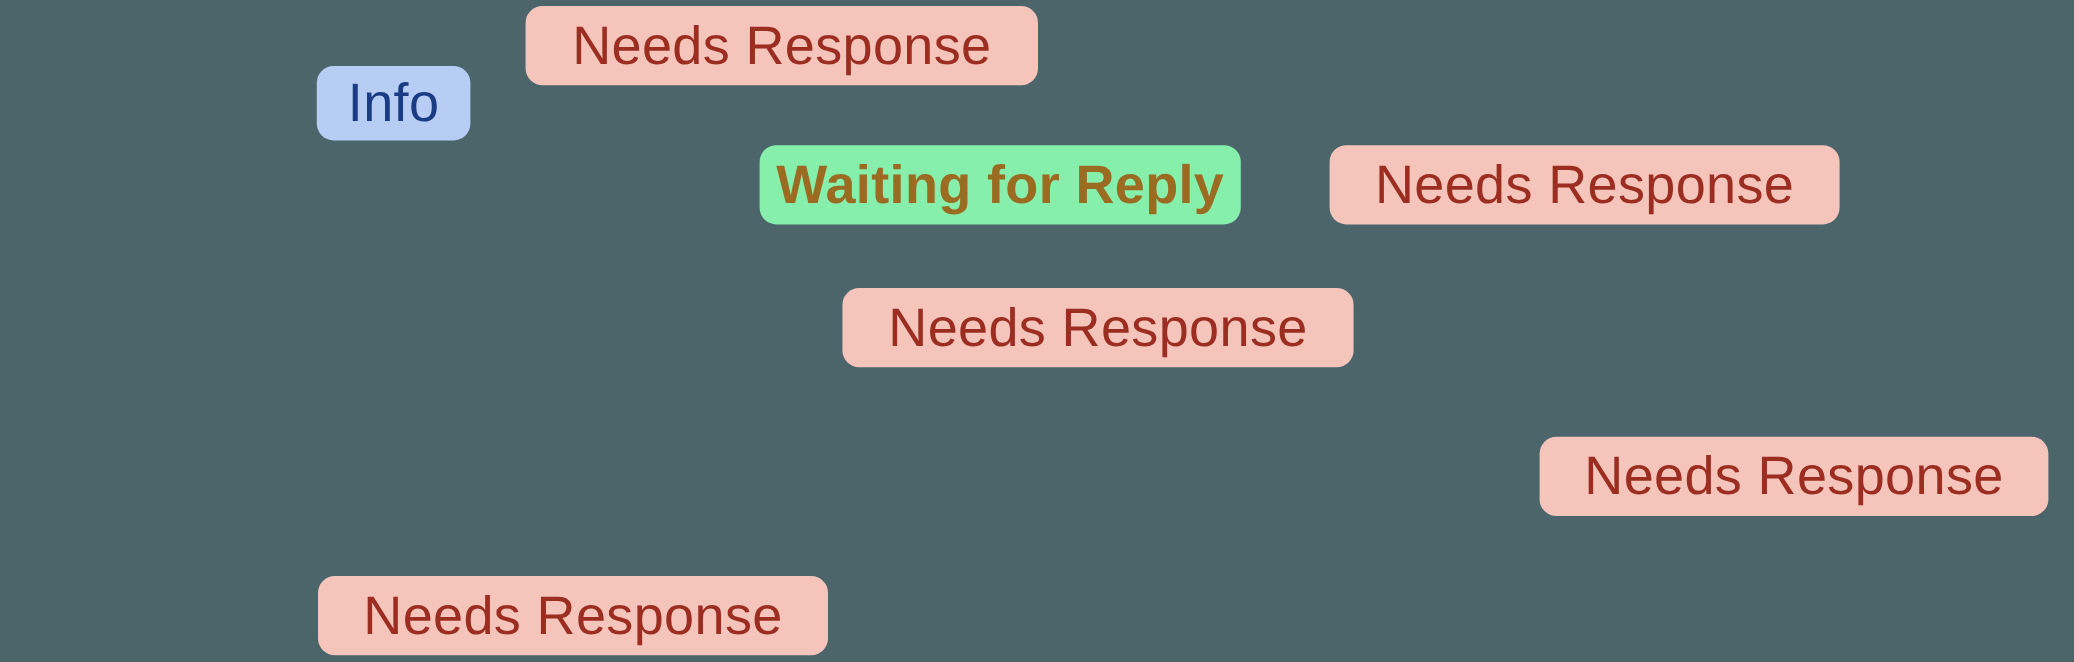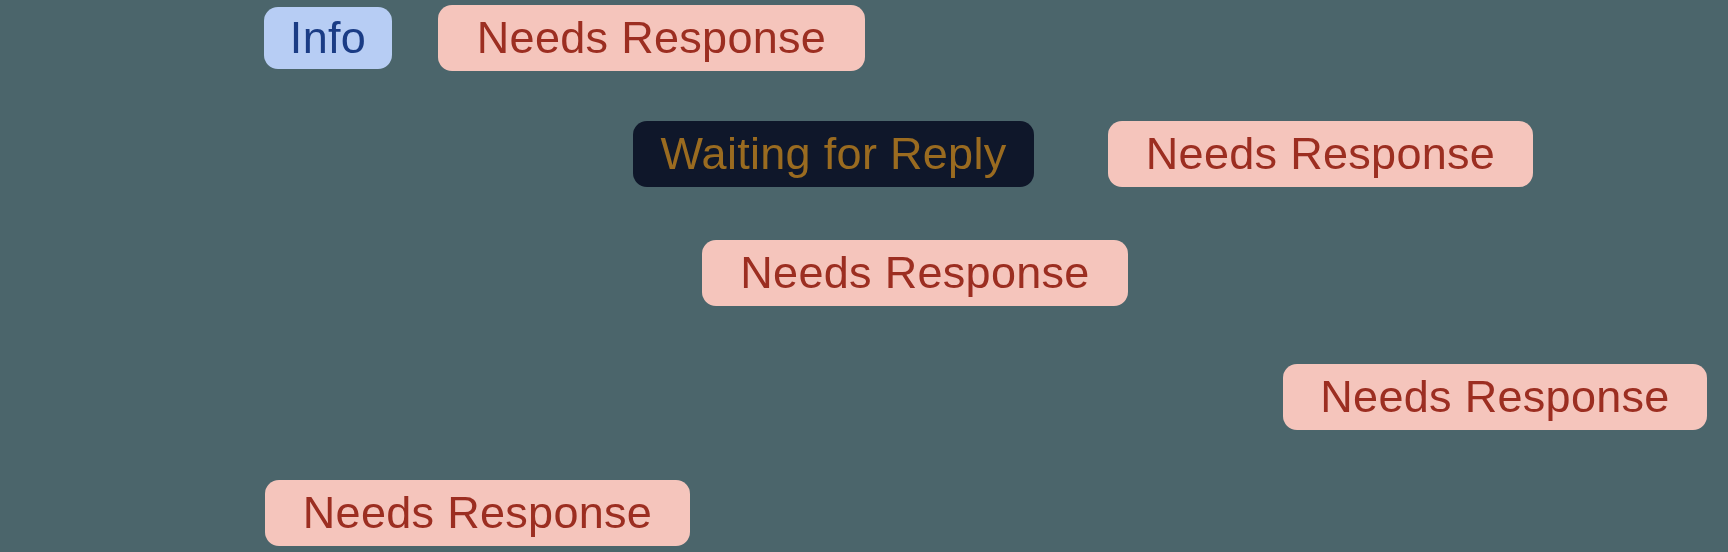--- a/index.html
+++ b/index.html
@@ -31,25 +31,25 @@
   .b3 { left: 633px;  top: 121px; width: 401px; height: 66px; }
   .b4 { left: 1108px; top: 121px; width: 425px; height: 66px; }
   .b5 { left: 702px;  top: 240px; width: 426px; height: 66px; }
   .b6 { left: 1283px; top: 364px; width: 424px; height: 66px; }
   .b7 { left: 265px;  top: 480px; width: 425px; height: 66px; }
 </style>
 </head>
 <body style="background: rgb(75, 101, 107);">
 
 <div class="canvas">
-  <span class="badge b1" style="background: rgb(183, 205, 244); color: rgb(26, 60, 133);">Info</span>
+  <span class="badge b1" style="background: rgb(183, 205, 244); color: rgb(26, 60, 133); margin-top: 48px;">Info</span>
 
   <span class="badge b2" style="background: rgb(245, 197, 188); color: rgb(156, 46, 33);">Needs Response</span>
 
-  <span class="badge b3" style="background: #0f172a; color: rgb(154, 107, 32);">Waiting for Reply</span>
+  <span class="badge b3" style="background: #86efac; color: rgb(154, 107, 32); font-weight: bold;">Waiting for Reply</span>
 
   <span class="badge b4" style="background: rgb(245, 197, 188); color: rgb(156, 46, 33);">Needs Response</span>
 
   <span class="badge b5" style="background: rgb(245, 197, 188); color: rgb(156, 46, 33);">Needs Response</span>
 
   <span class="badge b6" style="background: rgb(245, 197, 188); color: rgb(156, 46, 33);">Needs Response</span>
 
   <span class="badge b7" style="background: rgb(245, 197, 188); color: rgb(156, 46, 33);">Needs Response</span>
 </div>
 

